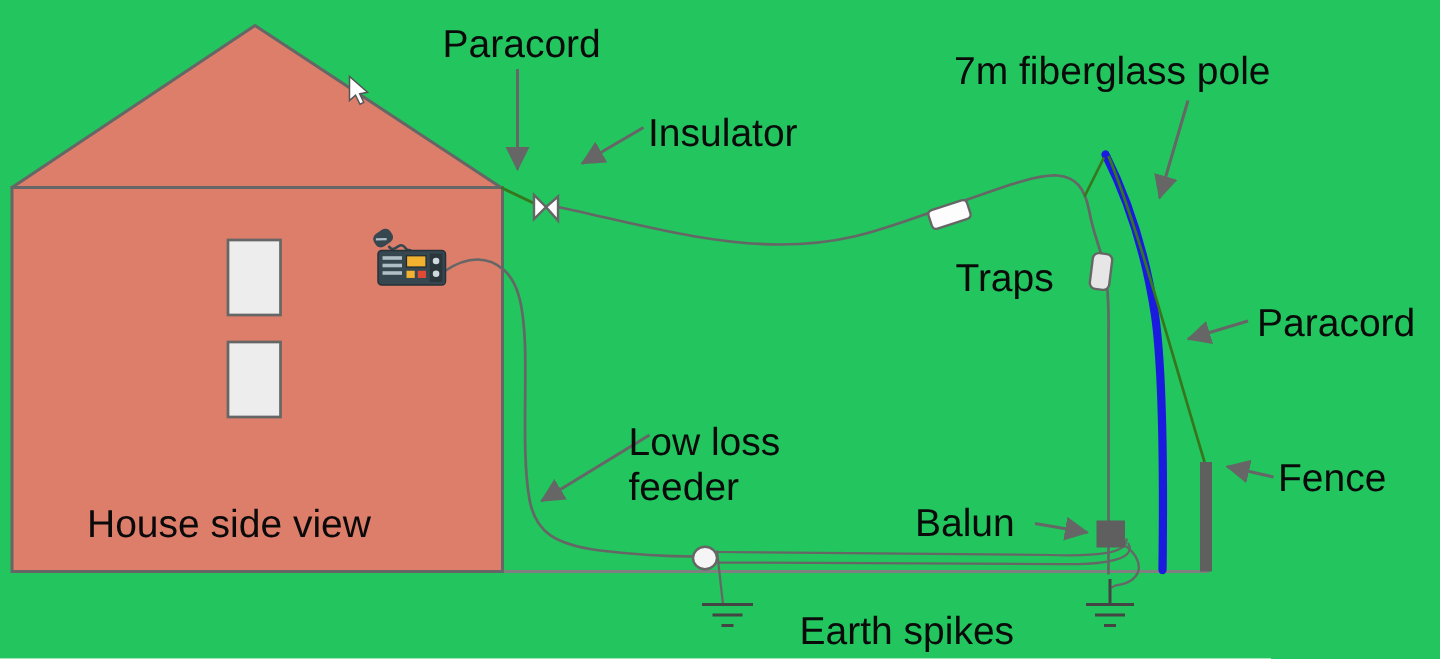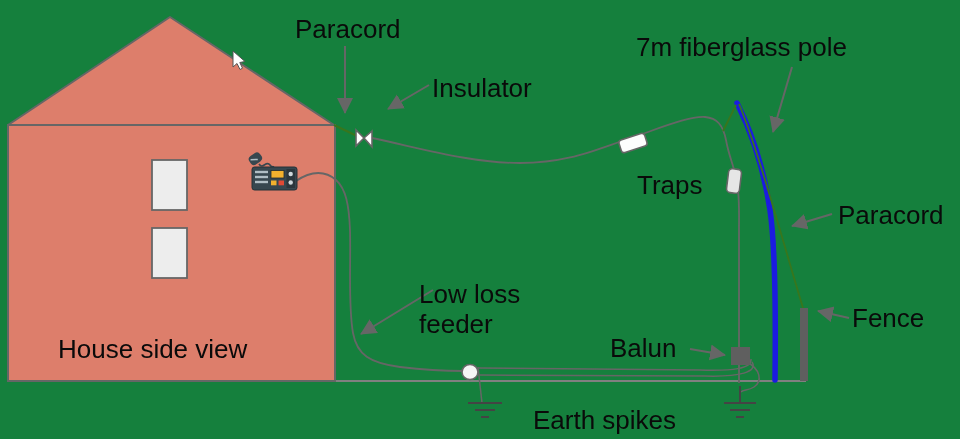--- a/index.html
+++ b/index.html
@@ -1,16 +1,16 @@
 <!DOCTYPE html>
 <html><head>
 <meta charset="utf-8">
 <style>
   html,body { margin:0; padding:0; background:#ffffff; }
-  .canvas { position:relative; width:960px; height:439px; background:#15803d; overflow:hidden; }
+  .canvas { position:relative; width:960px; height:439px; background:#22c55e; overflow:hidden; }
   svg { display:block; }
   text {
     font-family:"Liberation Sans", sans-serif;
     font-size:26px;
     fill:#0a0a0a;
   }
 </style>
 </head>
 <body>
 

